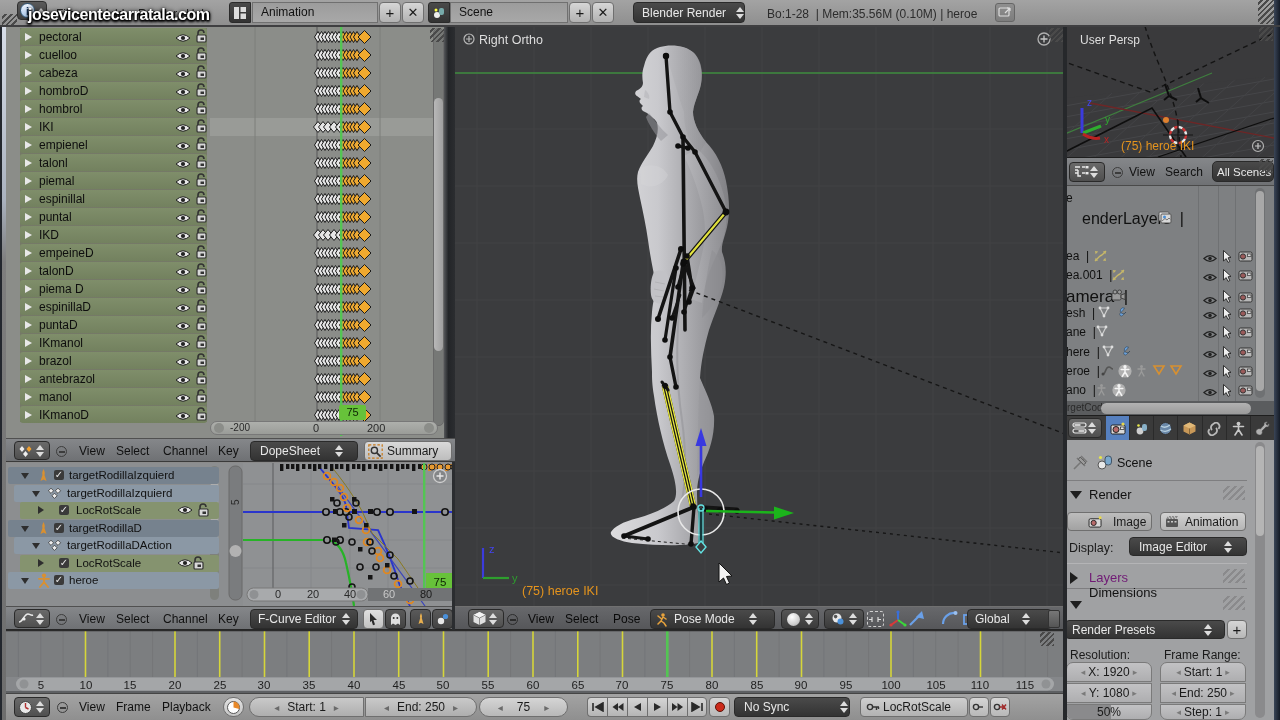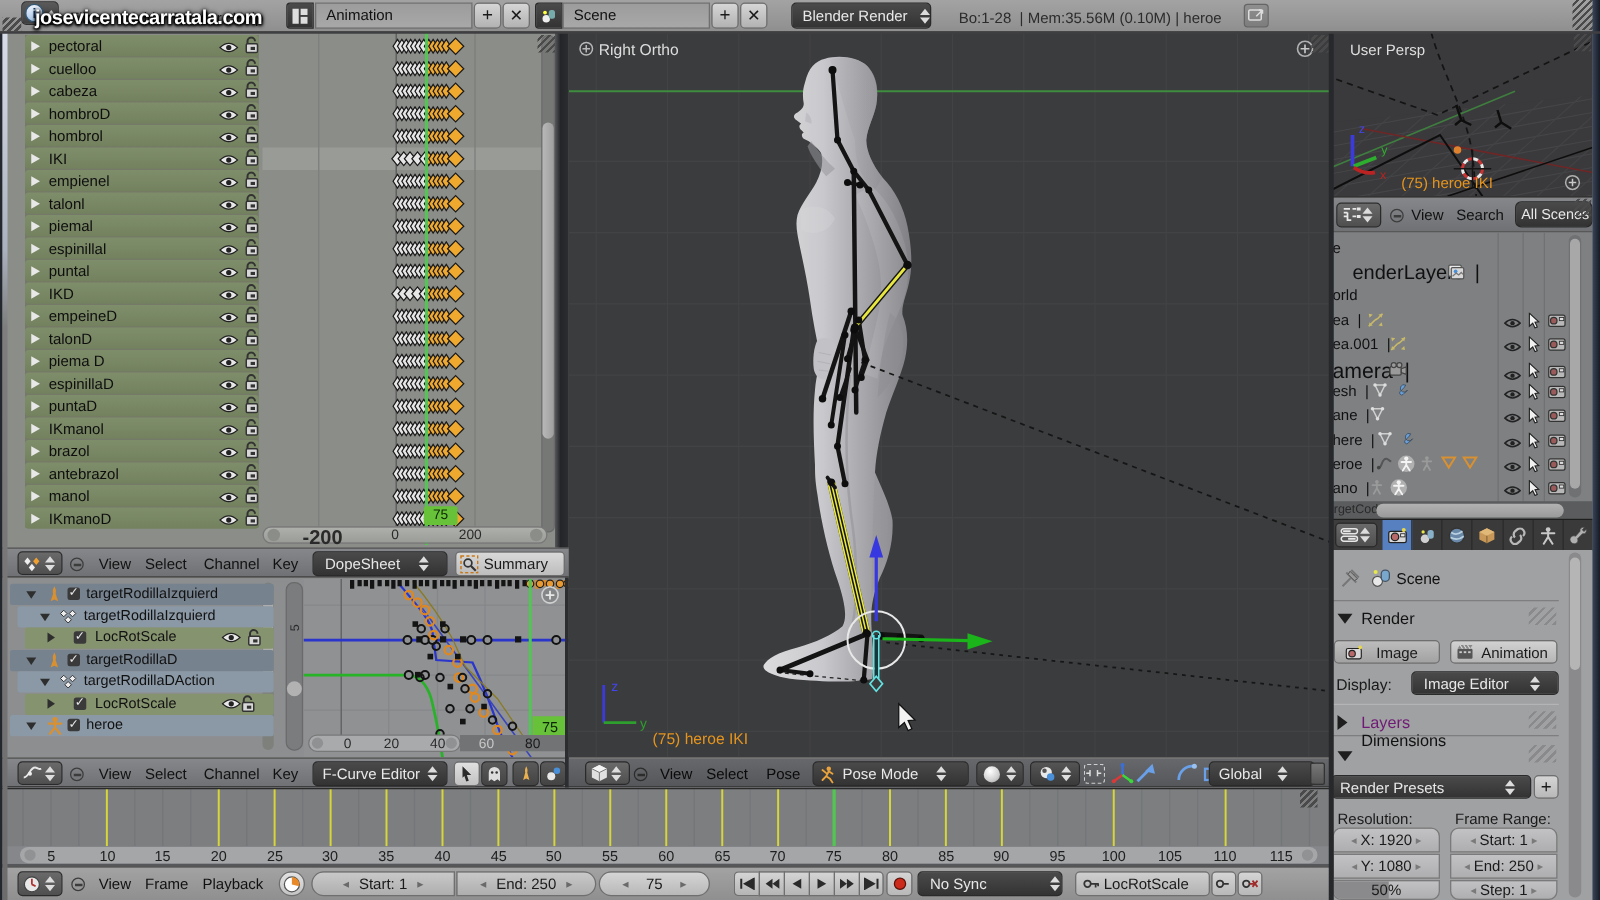--- a/index.html
+++ b/index.html
@@ -458,21 +458,21 @@
 <use href="#cw" y="389"></use>
         <use href="#co" y="389"></use>
 <rect x="340" y="0" width="2.4" height="410" fill="#53c553"></rect>
 </svg>
 
 <div class="abs" style="left:433px;top:2px;width:11px;height:398px;background:#767876;border-radius:5px;border:1px solid #6a6a6a;"></div>
 <div class="abs" style="left:434px;top:72px;width:9px;height:253px;background:linear-gradient(90deg,#b8b8b8,#9f9f9f);border-radius:5px;"></div>
 <div class="abs" style="left:210px;top:395px;width:228px;height:14px;background:linear-gradient(#aeb0ac,#9a9c98);border-radius:7px;border:1px solid #787878;"></div>
 <div class="abs" style="left:214px;top:397px;width:10px;height:10px;border-radius:50%;background:#8b8d89;"></div>
 <div class="abs" style="left:424px;top:397px;width:10px;height:10px;border-radius:50%;background:#8b8d89;"></div>
-<span class="abs" style="left:242px;top:396px;font-size:16px;color:#2a2a2a;font-weight:bold;">-200</span>
+<span class="abs" style="left:230px;top:396px;font-size:10px;color:#2a2a2a;">-200</span>
 <span class="abs" style="left:313px;top:396px;font-size:11px;color:#2a2a2a;">0</span>
 <span class="abs" style="left:367px;top:396px;font-size:11px;color:#2a2a2a;">200</span>
 <div class="abs" style="left:339px;top:379px;width:27px;height:15px;background:#67c23a;border-radius:2px;color:#0e2505;font-size:11px;text-align:center;line-height:15px;">75</div>
 <div class="corner" style="right:11px;top:2px;"></div>
 
 </div>
 
 <div class="abs hdr-mid" id="dopehdr" style="left:0;top:438px;width:455px;height:24px;border-top:1px solid #505050;border-bottom:1px solid #3a3a3a;">
   <div class="abs darkbtn" style="left:14px;top:2px;width:36px;height:19px;padding-left:3px;background:linear-gradient(#6a6a6a,#4f4f4f);">
     <svg width="16" height="15" viewBox="0 0 16 15">
@@ -1217,23 +1217,20 @@
     </div>
 <div class="abs" style="left:16px;top:22.2px;width:209px;height:19px;font-size:16px;color:#101010;text-align:right;">
       <span class="abs" style="left:1px;top:2px;">enderLayers&nbsp; |</span>
       <span class="abs" style="left:76px;top:2px;"><svg width="15" height="14" viewBox="0 0 15 14">
           <rect x="2" y="2" width="10" height="9" rx="1" fill="#e8e8e8" stroke="#555"></rect>
           <rect x="4" y="4" width="10" height="9" rx="1" fill="#d8d8d8" stroke="#555"></rect>
           <circle cx="7.5" cy="7" r="1.5" fill="#4a90d9"></circle>
           <path d="M5 11 L8 8.5 L10 10 L12 8 L13.5 9.5" stroke="#777" fill="none"></path>
         </svg></span>
     </div>
-<div class="abs" style="left:0;top:41.4px;width:209px;height:19px;font-size:12px;color:#101010;">
-      <span class="abs" style="left:1px;top:2px;">orld</span>
-    </div>
 <div class="abs" style="left:0;top:60.599999999999994px;width:209px;height:19px;font-size:12px;color:#101010;">
       <span class="abs" style="left:1px;top:2px;">ea&nbsp; |</span>
       <span class="abs" style="left:28px;top:2px;"><svg width="15" height="14" viewBox="0 0 15 14">
           <path d="M2 12 L7 7 M13 2 L9 6 M7 7 L9 6" stroke="#c8b868" stroke-width="1.4" fill="none"></path>
           <path d="M2 12 l3.2 -0.6 -2.6 -2.6 Z" fill="#c8b868"></path>
           <path d="M13 2 l-3.2 0.6 2.6 2.6 Z" fill="#c8b868"></path>
           <path d="M13 12 l-3.2 -0.6 2.6 -2.6 Z" fill="#c8b868"></path>
           <path d="M2 2 l3.2 0.6 -2.6 2.6 Z" fill="#c8b868"></path>
         </svg></span>
       <span class="abs" style="left:138px;top:5px;"><svg width="14" height="9" viewBox="0 0 16 10">
@@ -1499,21 +1496,21 @@
         <rect x="9" y="3" width="6.5" height="9" rx="3" fill="#7aa8cc" stroke="#456"></rect>
         <circle cx="4.5" cy="4.5" r="1.6" fill="#e8e84a"></circle>
       </svg>
 </div>
 <span class="abs" style="left:52px;top:16px;font-size:12.5px;color:#111;">Scene</span>
 <div class="abs" style="left:0;top:40px;width:182px;height:1px;background:#7e7e80;"></div>
 
 <div class="abs" style="left:5px;top:51px;width:0;height:0;border-left:6px solid transparent;border-right:6px solid transparent;border-top:8px solid #1e1e1e;"></div>
 <span class="abs" style="left:24px;top:47px;font-size:13px;color:#111;">Render</span>
 <div class="abs" style="left:158px;top:46px;width:22px;height:14px;background:repeating-linear-gradient(135deg,transparent 0 3px,#8a8a8c 3px 5px);"></div>
-<div class="abs lightbtn" style="left:2px;top:72px;width:85px;height:19px;justify-content:flex-start;padding-left:8px;background:linear-gradient(#bdbdbd,#a2a2a2);">
+<div class="abs lightbtn" style="left:2px;top:72px;width:85px;height:19px;justify-content:flex-start;padding-left:20px;background:linear-gradient(#bdbdbd,#a2a2a2);">
   <svg width="15" height="12" viewBox="0 0 16 13">
         <rect x="1" y="3" width="13" height="9" rx="1.5" fill="#d8d8d8" stroke="#222"></rect>
         <circle cx="6" cy="7.5" r="2.8" fill="#b86a6a" stroke="#222"></circle>
         <circle cx="13" cy="2" r="1.6" fill="#e8d84a"></circle>
       </svg>
   <span style="margin-left:10px;">Image</span>
 </div>
 <div class="abs lightbtn" style="left:95px;top:72px;width:86px;height:19px;justify-content:flex-start;padding-left:4px;background:linear-gradient(#d2d2d2,#b5b5b5);">
   <svg width="15" height="13" viewBox="0 0 15 13">
         <rect x="1" y="4" width="12" height="8" rx="1" fill="#555"></rect>

